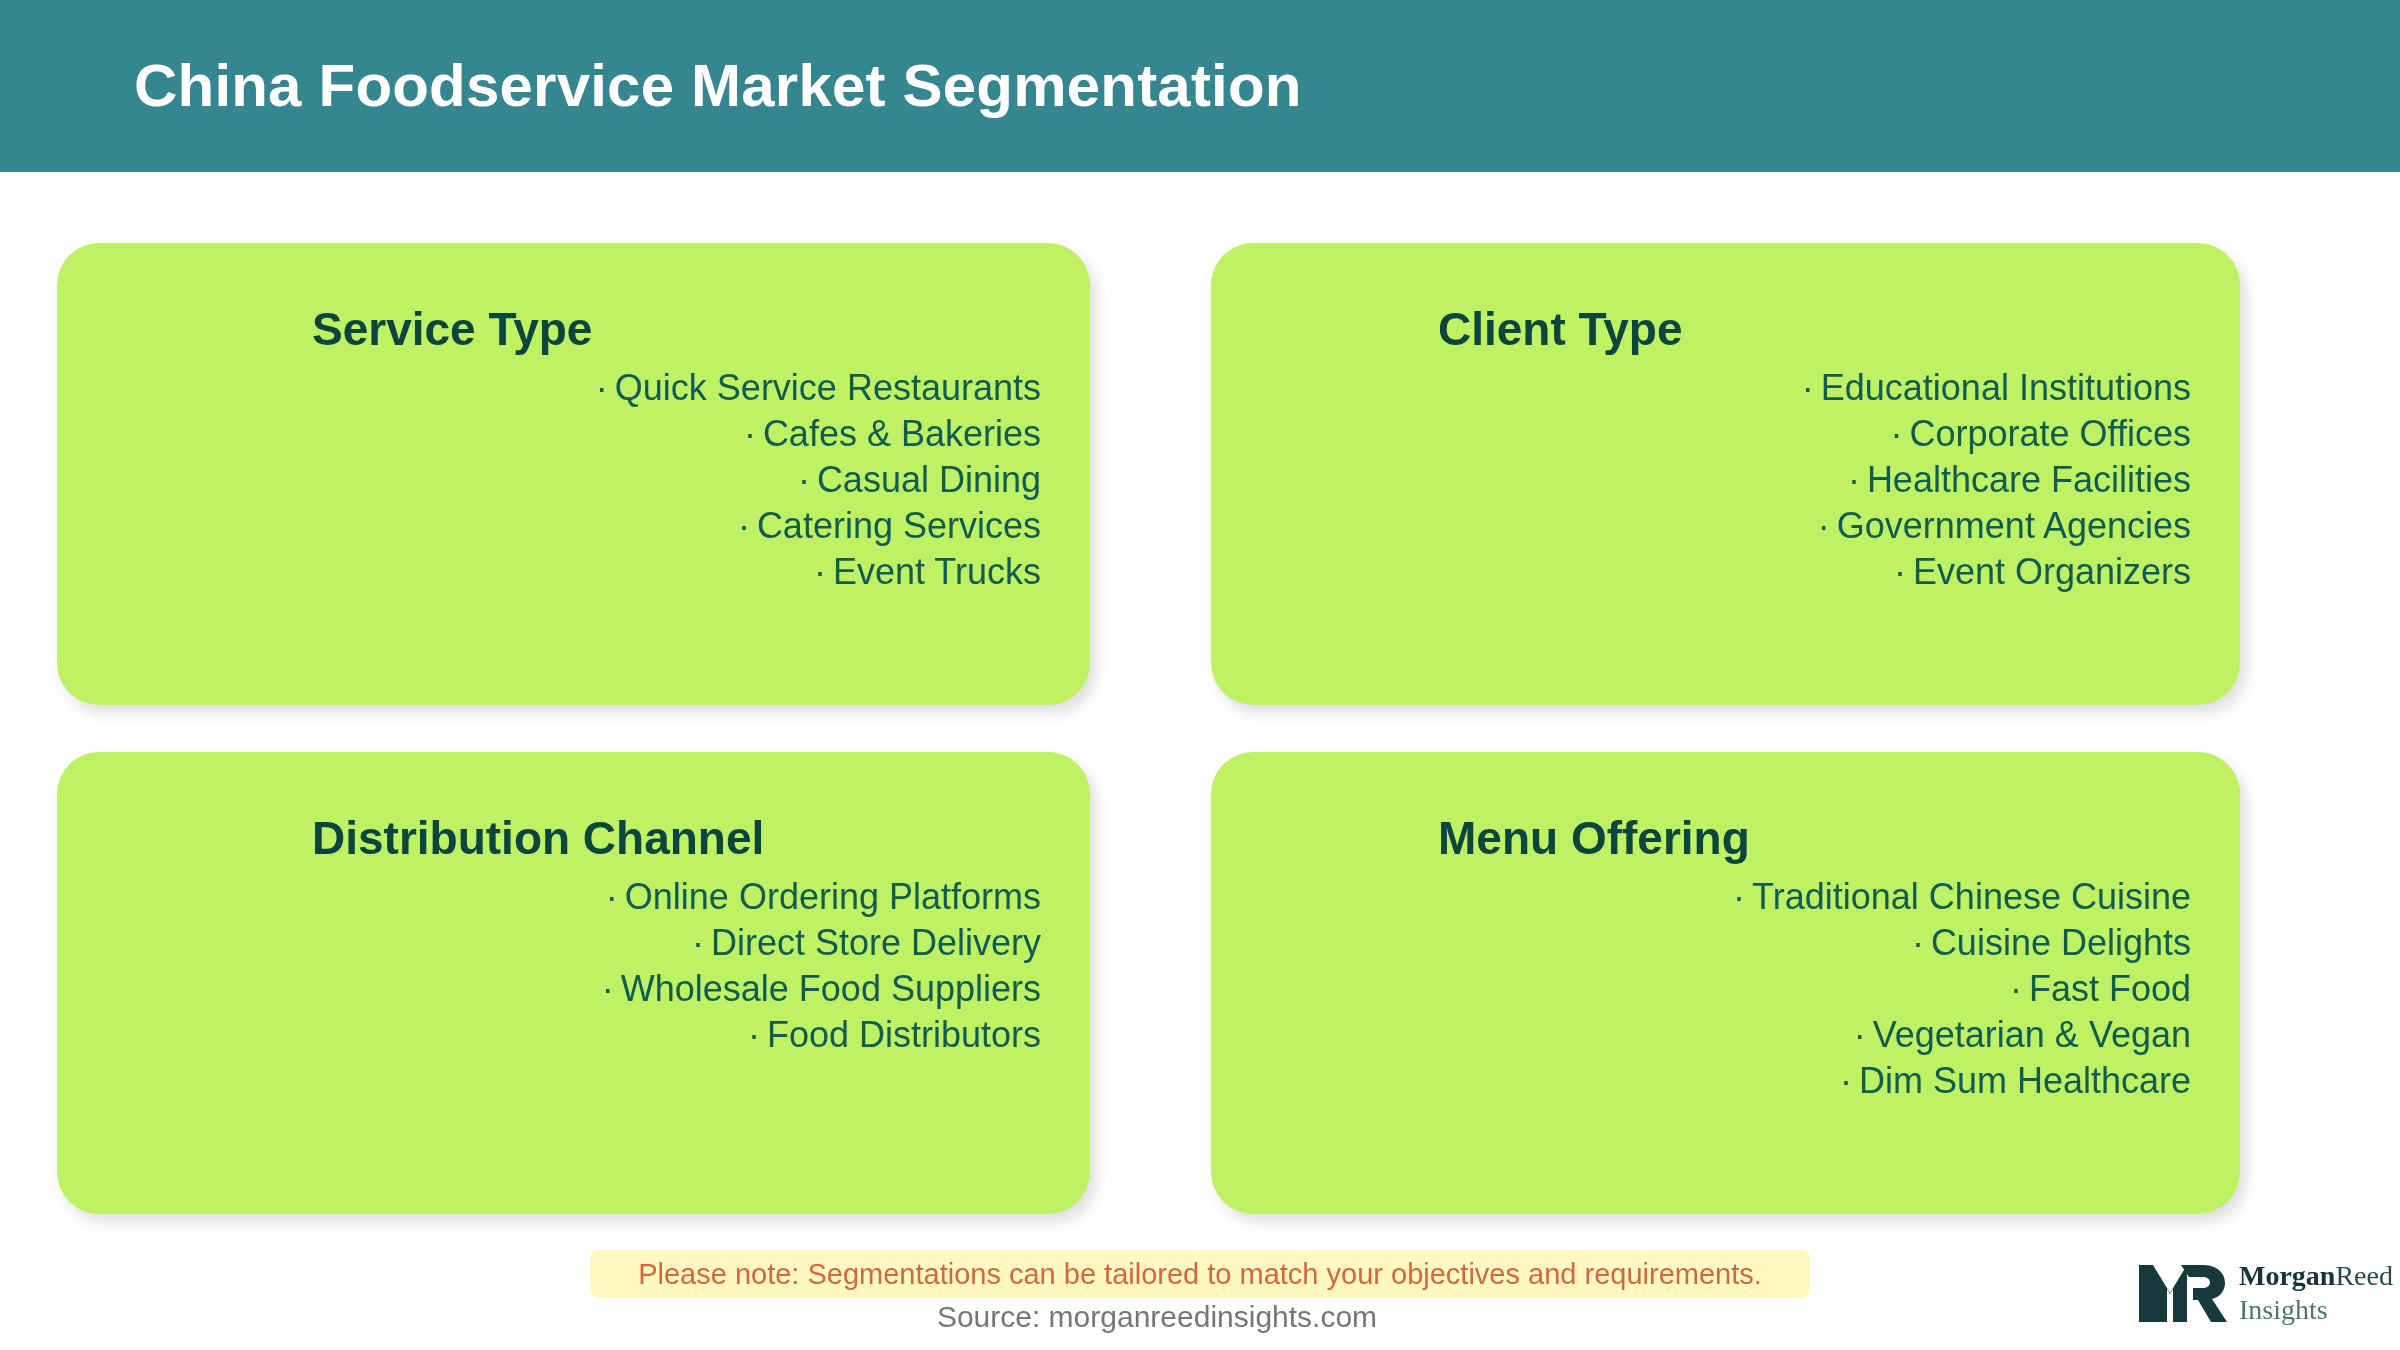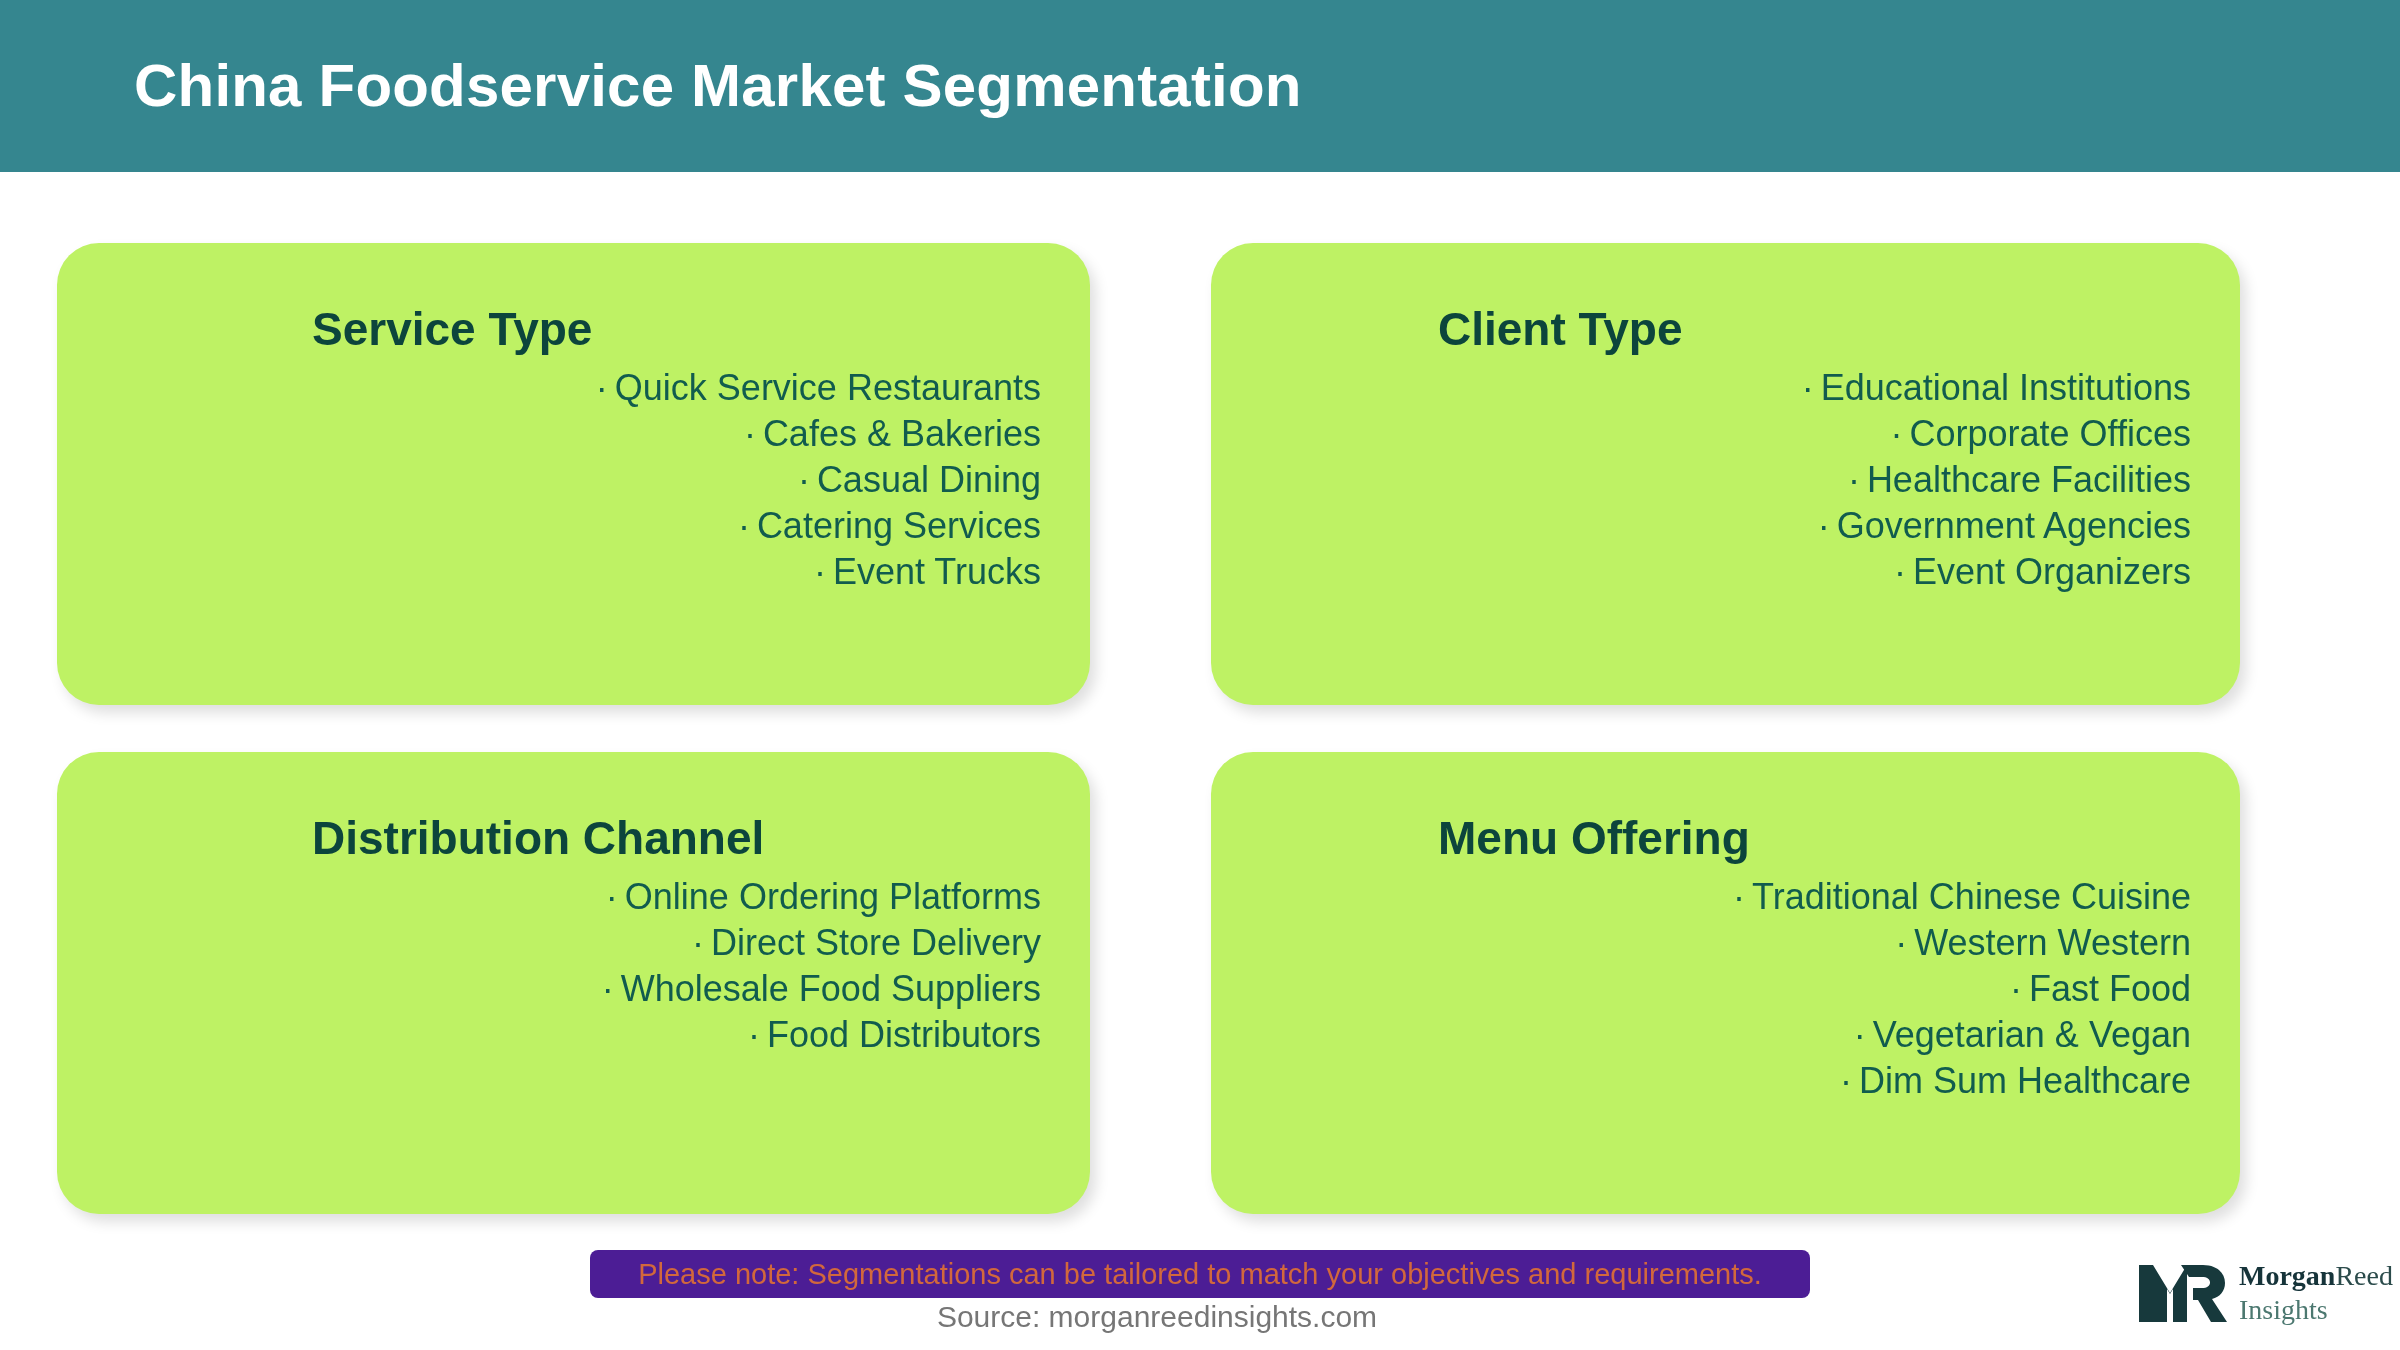--- a/index.html
+++ b/index.html
@@ -97,21 +97,21 @@
     top: 1202px;
     width: 2400px;
     height: 148px;
   }
   .note-pill {
     position: absolute;
     left: 590px;
     top: 48px;
     width: 1220px;
     height: 48px;
-    background: #4c1d95;
+    background: #fef9c3;
     border-radius: 8px;
     display: flex;
     align-items: center;
     justify-content: center;
   }
   .note-text {
     color: #D2683C;
     font-size: 29px;
     line-height: 1;
     white-space: nowrap;
@@ -203,21 +203,21 @@
         <li><span class="bullet">·</span><span>Food Distributors</span></li>
       </ul>
     </div>
   </div>
 
   <div class="card card-br">
     <div class="card-inner">
       <div class="card-title">Menu Offering</div>
       <ul class="card-list">
         <li><span class="bullet">·</span><span>Traditional Chinese Cuisine</span></li>
-        <li><span class="bullet">·</span><span>Western Western</span></li>
+        <li><span class="bullet">·</span><span>Cuisine Delights</span></li>
         <li><span class="bullet">·</span><span>Fast Food</span></li>
         <li><span class="bullet">·</span><span>Vegetarian &amp; Vegan</span></li>
         <li><span class="bullet">·</span><span>Dim Sum Healthcare</span></li>
       </ul>
     </div>
   </div>
 
 </div>
 
 <div class="footer">

